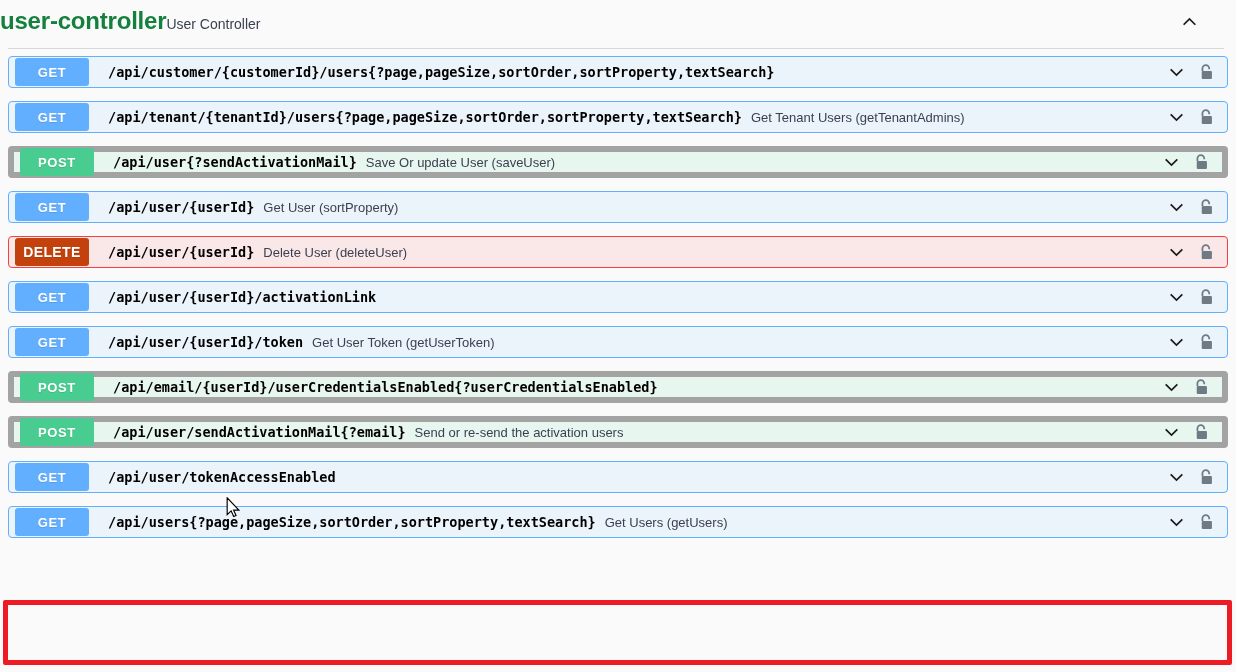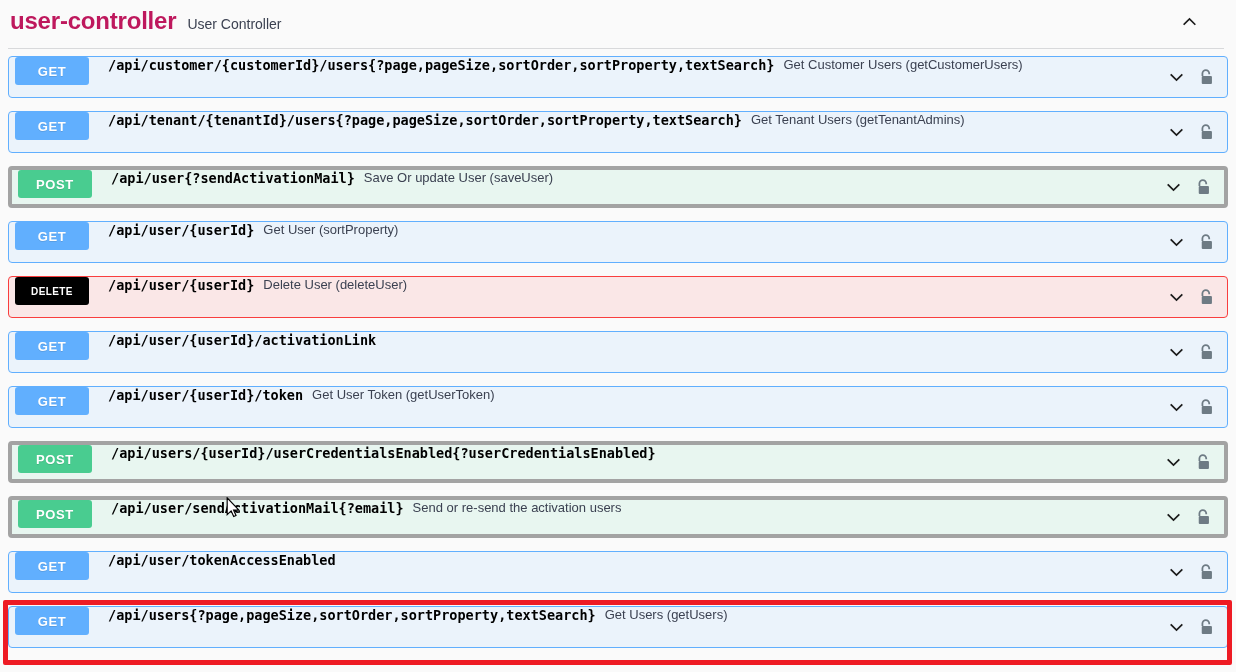--- a/index.html
+++ b/index.html
@@ -27,29 +27,27 @@
     width: 1236px;
     height: 42px;
     display: flex;
     align-items: center;
     cursor: pointer;
     background: #fafafa;
   }
   .section-title {
     font-size: 24px;
     font-weight: bold;
-    color: #be185d;
+    color: #15803d;
     letter-spacing: -0.2px;
-    margin-left: 10px;
     font-family: "Liberation Sans", sans-serif;
   }
   .section-subtitle {
     font-size: 14px;
     color: #3b4151;
-    margin-left: 11px;
     position: relative;
     top: 3px;
   }
   .section-toggle {
     position: absolute;
     right: 34px;
     top: 8px;
     width: 26px;
     height: 26px;
     display: flex;
@@ -73,34 +71,35 @@
 
   
   .ops {
     position: absolute;
     left: 0;
     top: 56px;
     width: 1236px;
   }
   .op {
     position: relative;
-    height: 42px;
+    height: 32px;
     margin: 0 8px 13px 8px;
     border-radius: 4px;
     display: flex;
+    align-items: center;
     cursor: pointer;
     box-sizing: border-box;
   }
   .op.get {
     background: #ebf3fb;
     border: 1px solid #61affe;
   }
   .op.post {
     background: #e8f6f0;
-    border: 4px solid #a3a3a3;
+    border: 6px solid #a3a3a3;
     margin-top: 10px;
   }
   .op.delete {
     background: #fae7e7;
     border: 1px solid #f93e3e;
   }
 
   .verb {
     width: 74px;
     min-width: 74px;
@@ -113,21 +112,21 @@
     color: #fff;
     font-size: 13px;
     font-weight: bold;
     letter-spacing: 0.6px;
     font-family: "Liberation Sans", sans-serif;
     text-shadow: 0 1px 0 rgba(0,0,0,.10);
     box-sizing: border-box;
   }
   .verb.get    { background: #61affe; }
   .verb.post   { background: #49cc90; }
-  .verb.delete { background: #000000; font-size: 10px; letter-spacing: 0.4px; }
+  .verb.delete { background: #c2410c; font-size: 14px; letter-spacing: 0.4px; }
 
   .path {
     margin-left: 19px;
     font-family: "DejaVu Sans Mono", "Liberation Mono", monospace;
     font-size: 13.5px;
     font-weight: bold;
     color: #000000;
     white-space: nowrap;
   }
   .summary {
@@ -209,21 +208,20 @@
       <path d="M3 13.5 L10 6.5 L17 13.5" fill="none" stroke="#1b1b1b" stroke-width="2.2" stroke-linecap="square"></path>
     </svg>
   </div>
 
   <div class="divider"></div>
 
   <div class="ops" id="ops">
       <div class="op get">
         <span class="verb get">GET</span>
         <span class="path">/api/customer/{customerId}/users{?page,pageSize,sortOrder,sortProperty,textSearch}</span>
-        <span class="summary">Get Customer Users (getCustomerUsers)</span>
         <div class="op-right">
           <div class="op-chevron">
             <svg viewBox="0 0 20 20">
               <path d="M3 6.5 L10 13.5 L17 6.5" fill="none" stroke="#1b1b1b" stroke-width="2.2" stroke-linecap="square"></path>
             </svg>
           </div>
           <div class="lock">
             <svg viewBox="0 0 20 22">
               <path d="M5.2 9.2 V6.3 a4.0 4.0 0 0 1 8.0 0 V7.1" fill="none" stroke="#6e7b84" stroke-width="2.1"></path>
               <rect x="4.4" y="9.1" width="12.0" height="9.6" rx="1.2" fill="#6e7b84"></rect>
@@ -333,21 +331,21 @@
           <div class="lock">
             <svg viewBox="0 0 20 22">
               <path d="M5.2 9.2 V6.3 a4.0 4.0 0 0 1 8.0 0 V7.1" fill="none" stroke="#6e7b84" stroke-width="2.1"></path>
               <rect x="4.4" y="9.1" width="12.0" height="9.6" rx="1.2" fill="#6e7b84"></rect>
             </svg>
           </div>
         </div>
       </div>
       <div class="op post">
         <span class="verb post">POST</span>
-        <span class="path">/api/users/{userId}/userCredentialsEnabled{?userCredentialsEnabled}</span>
+        <span class="path">/api/email/{userId}/userCredentialsEnabled{?userCredentialsEnabled}</span>
         <div class="op-right">
           <div class="op-chevron">
             <svg viewBox="0 0 20 20">
               <path d="M3 6.5 L10 13.5 L17 6.5" fill="none" stroke="#1b1b1b" stroke-width="2.2" stroke-linecap="square"></path>
             </svg>
           </div>
           <div class="lock">
             <svg viewBox="0 0 20 22">
               <path d="M5.2 9.2 V6.3 a4.0 4.0 0 0 1 8.0 0 V7.1" fill="none" stroke="#6e7b84" stroke-width="2.1"></path>
               <rect x="4.4" y="9.1" width="12.0" height="9.6" rx="1.2" fill="#6e7b84"></rect>

